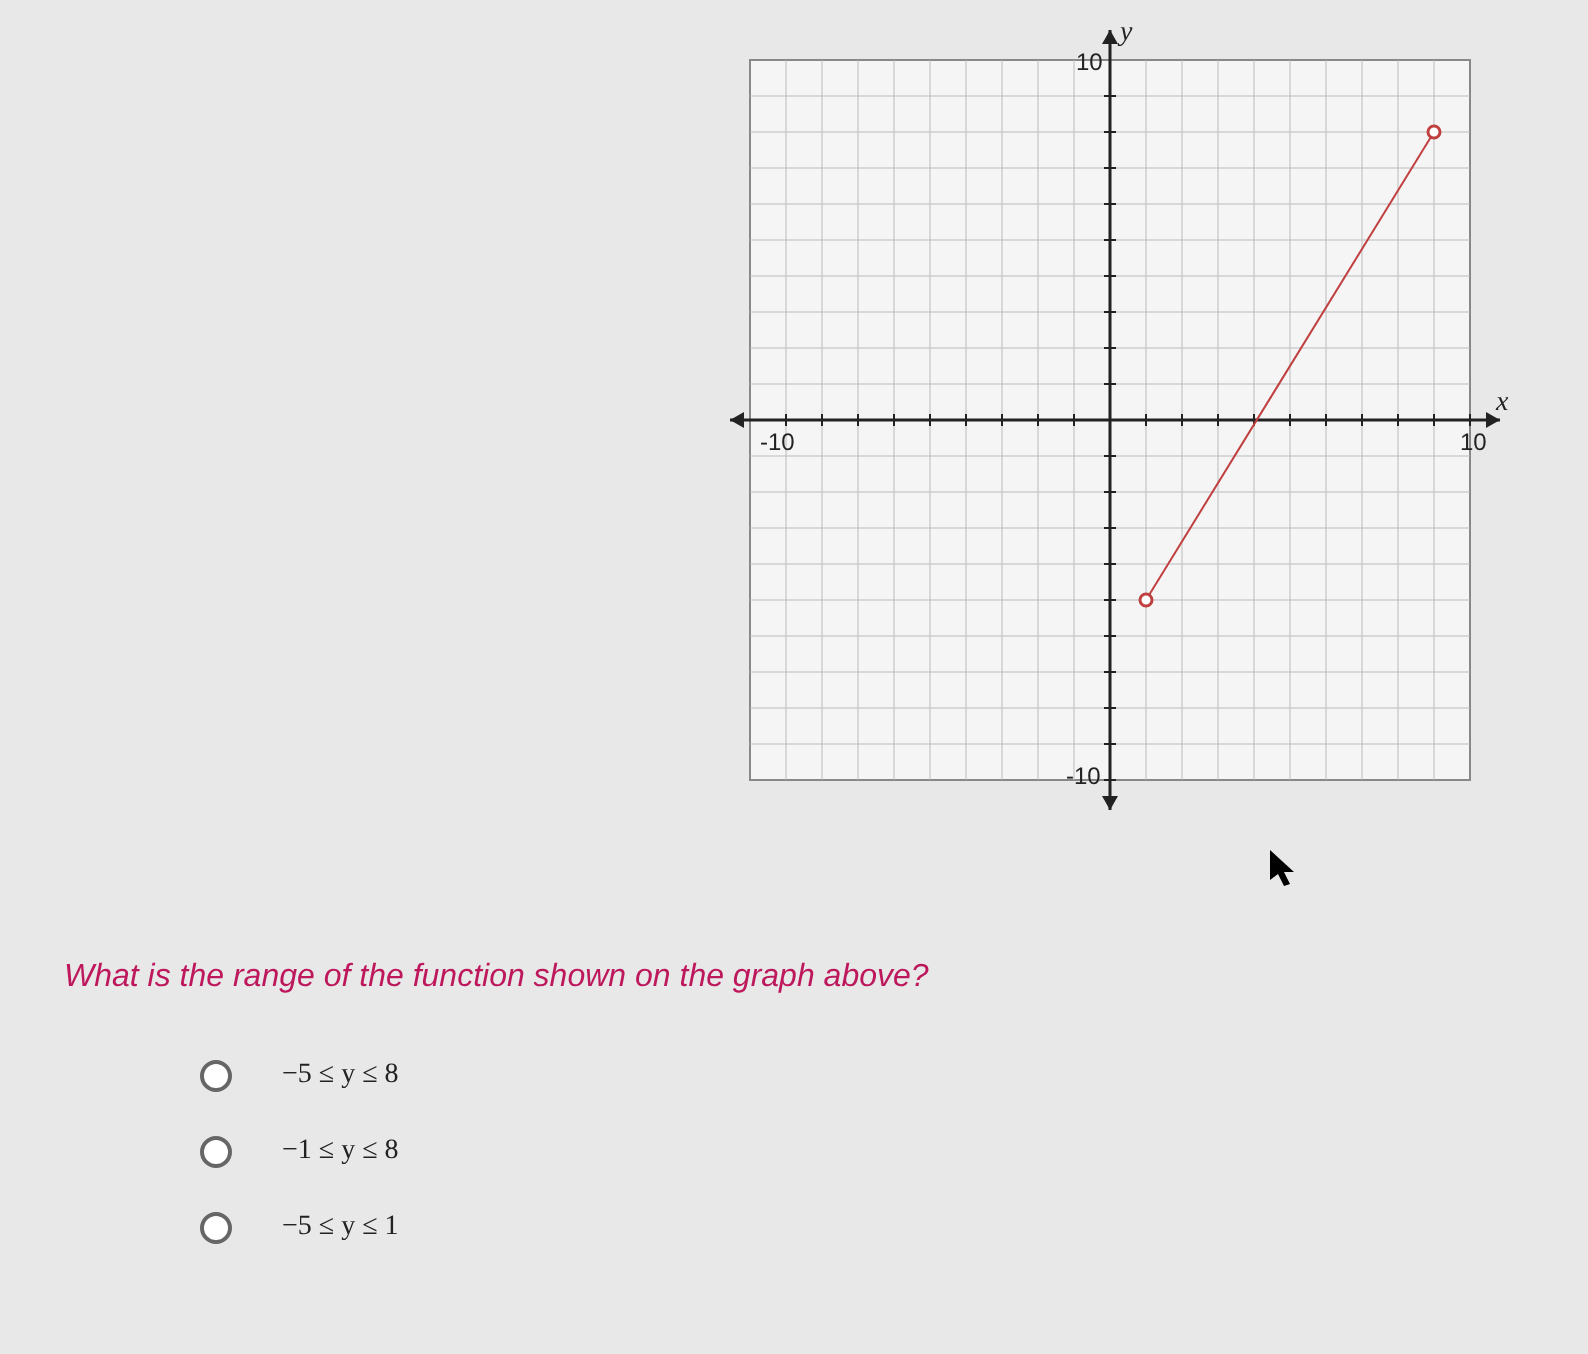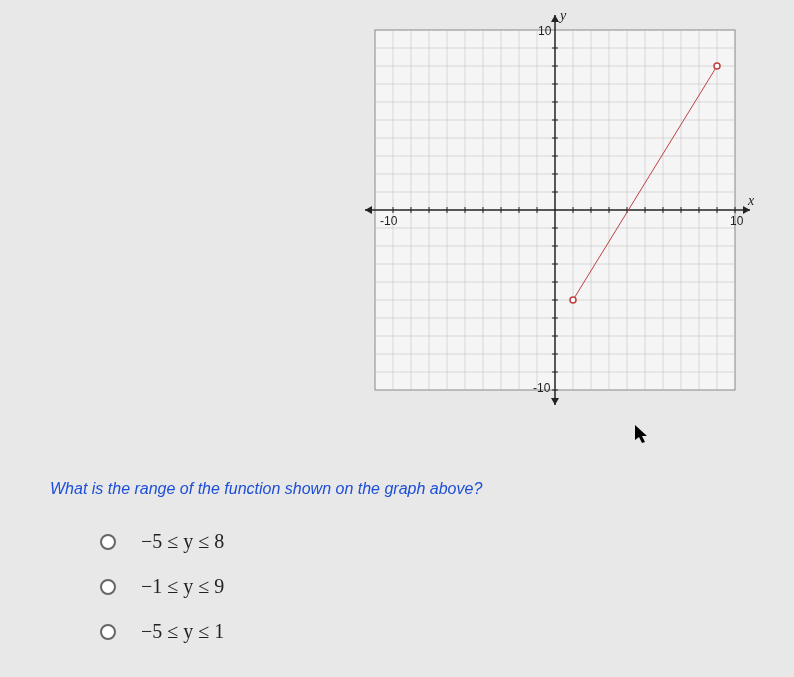--- a/index.html
+++ b/index.html
@@ -18,23 +18,23 @@
       width: 400px;
       height: 400px;
     }
     .graph-svg {
       width: 100%;
       height: 100%;
     }
     .question {
       position: absolute;
       top: 480px;
-      left: 50px;
+      left: 32px;
       font-size: 16px;
-      color: #1d4ed8;
+      color: #be185d;
       font-style: italic;
     }
     .options {
       position: absolute;
       top: 530px;
       left: 100px;
     }
     .option {
       display: flex;
       align-items: center;
@@ -42,21 +42,21 @@
     }
     .radio {
       width: 16px;
       height: 16px;
       border: 2px solid #666;
       border-radius: 50%;
       margin-right: 25px;
       background: #fff;
     }
     .option-text {
-      font-size: 20px;
+      font-size: 14px;
       font-family: 'Times New Roman', serif;
       color: #222;
     }
     .cursor {
       position: absolute;
       top: 425px;
       left: 635px;
       font-size: 20px;
     }
     .axis-label {
@@ -191,19 +191,19 @@
 
 <div class="question">What is the range of the function shown on the graph above?</div>
 
 <div class="options">
   <div class="option">
     <div class="radio"></div>
     <div class="option-text">−5 ≤ y ≤ 8</div>
   </div>
   <div class="option">
     <div class="radio"></div>
-    <div class="option-text">−1 ≤ y ≤ 9</div>
+    <div class="option-text">−1 ≤ y ≤ 8</div>
   </div>
   <div class="option">
     <div class="radio"></div>
     <div class="option-text">−5 ≤ y ≤ 1</div>
   </div>
 </div>
 
 </body></html>

